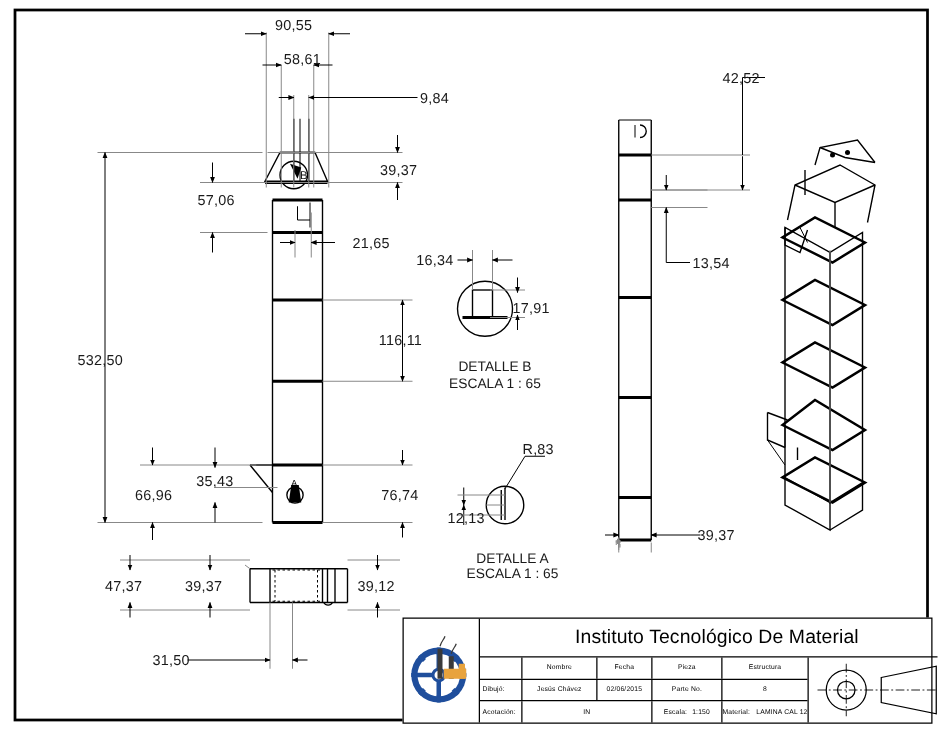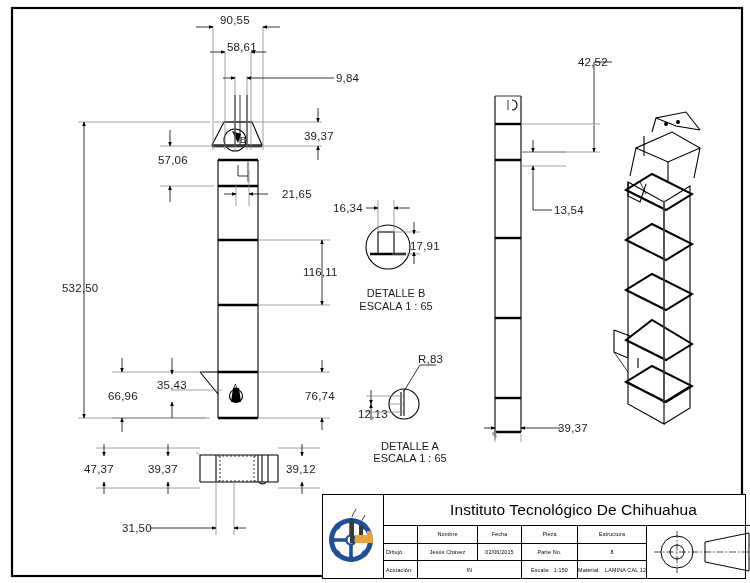--- a/index.html
+++ b/index.html
@@ -457,21 +457,21 @@
           <rect x="36" y="18" width="4" height="18" fill="#3a3a3a"></rect>
 
           <rect x="32" y="28" width="18" height="8" fill="#e8a33d"></rect>
           <rect x="44" y="24" width="5" height="12" fill="#e8a33d"></rect>
         </g>
       </svg>
     </div>
 
     <div class="tb-mid">
       <div class="tb-inst">
-        <span>Instituto Tecnológico De Chihuahua</span>
+        <span>Instituto Tecnológico De Material</span>
       </div>
       <div class="tb-grid">
         <div class="tb-tab">
 
           <div class="tb-row r1">
             <div class="tb-cell c-lbl"></div>
             <div class="tb-cell c-nom">Nombre</div>
             <div class="tb-cell c-fec">Fecha</div>
             <div class="tb-cell c-pza">Pieza</div>
             <div class="tb-cell c-est last">Estructura</div>

